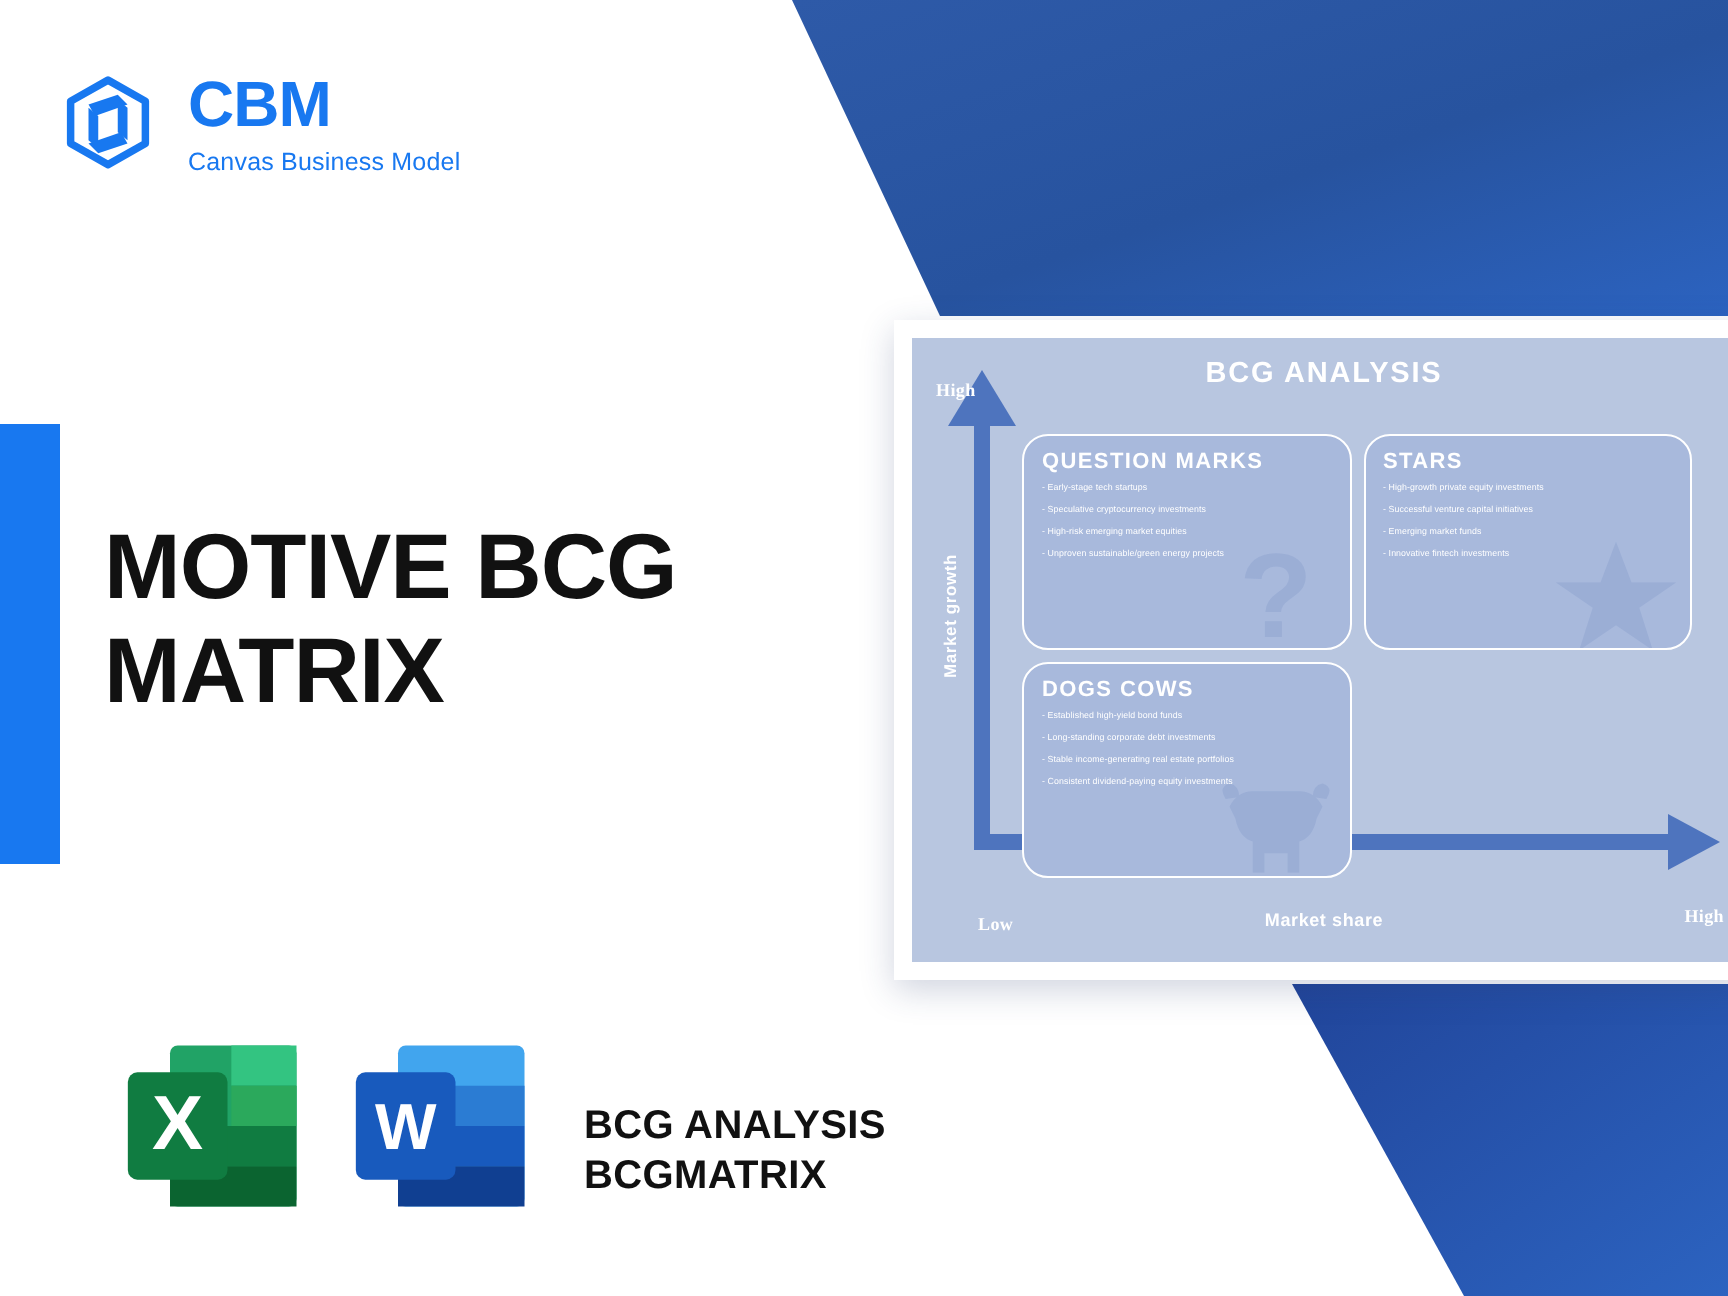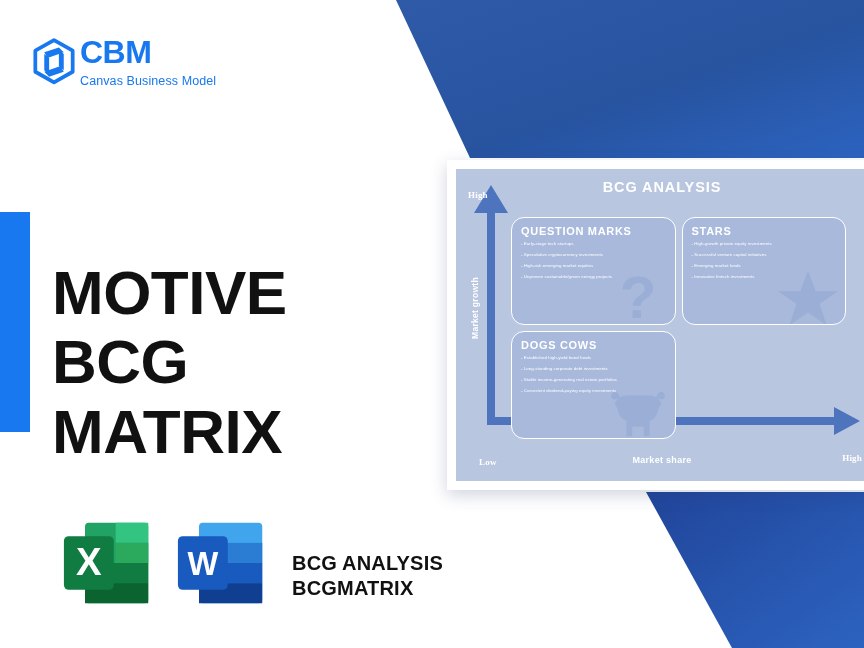--- a/index.html
+++ b/index.html
@@ -32,20 +32,21 @@
     width: 30px; height: 220px;
     background: #1878F0;
   }
 
   
   .logo {
     position: absolute;
     left: 28px; top: 36px;
     display: flex;
     align-items: center;
+    gap: 14px;
     justify-content: center;
   }
   .logo-mark { width: 52px; height: 52px; flex: none; }
   .logo-text { line-height: 1; }
   .logo-title {
     font-size: 32px;
     font-weight: bold;
     color: #1878F0;
     letter-spacing: -0.5px;
     line-height: 1.05;
@@ -56,21 +57,21 @@
     color: #1878F0;
     margin-top: 5px;
     letter-spacing: 0.1px;
   }
 
   
   .headline {
     position: absolute;
     left: 52px; top: 258px;
     width: 340px;
-    font-size: 62px;
+    font-size: 46px;
     font-weight: bold;
     color: #111111;
     line-height: 1.12;
     letter-spacing: -0.5px;
   }
 
   
   .formats {
     position: absolute;
     left: 60px; top: 517px;
@@ -135,21 +136,21 @@
   }
   .tick {
     position: absolute;
     font-size: 9px;
     font-weight: bold;
     color: #ffffff;
     letter-spacing: 0.2px;
     font-family: Liberation Serif, serif;
   }
   .tick-high-v { left: 12px; top: 21px; }
-  .tick-low-v  { left: 12px; bottom: 14px; padding-left: 11px; }
+  .tick-low-v  { left: 22px; bottom: 14px; padding-left: 11px; }
   .tick-high-h { right: 6px; bottom: 18px; }
   .axis-art { position: absolute; left: 0; top: 0; width: 100%; height: 100%; pointer-events: none; }
 
   
   .quads {
     position: absolute;
     left: 55px; top: 48px;
     right: 22px; bottom: 42px;
     display: grid;
     grid-template-columns: 1fr 1fr;

